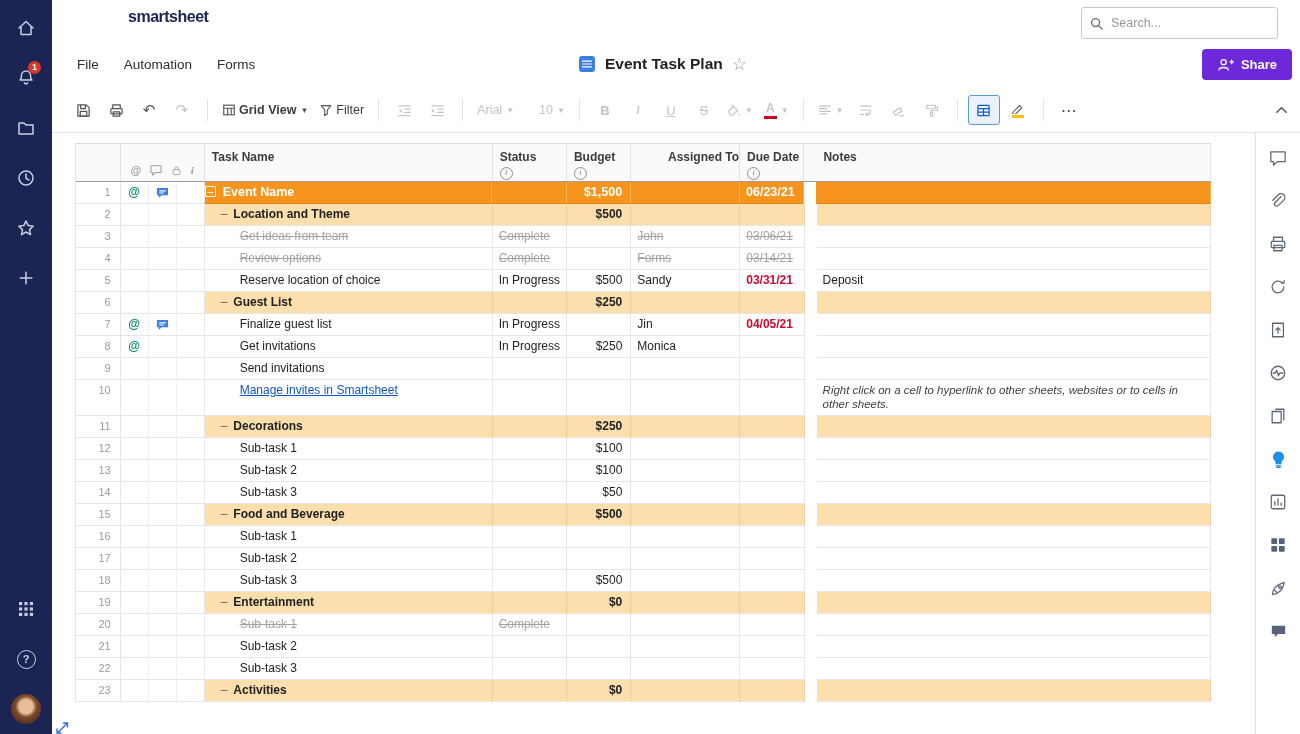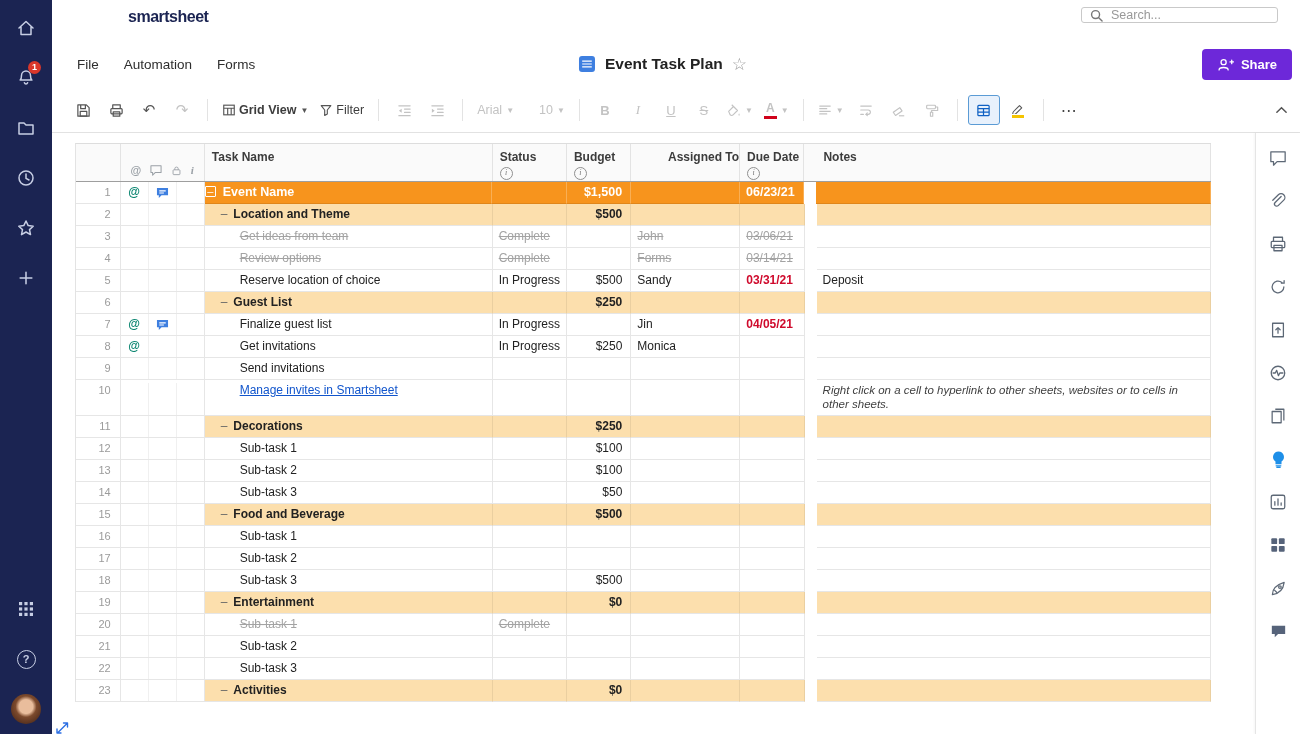--- a/index.html
+++ b/index.html
@@ -15,21 +15,21 @@
   .badge{position:absolute;top:8px;right:11px;background:#D9372B;color:#fff;font-size:9px;font-weight:bold;
          width:13px;height:13px;border-radius:50%;line-height:13px;text-align:center;}
   .avatar{width:30px;height:30px;border-radius:50%;
           background:radial-gradient(circle at 50% 42%, #E9BD9C 0%, #E9BD9C 30%, #7C4A2D 46%, #5C3420 72%, #47281A 100%);}
   .help-circle{width:17px;height:17px;border:1.6px solid #C7CEE4;border-radius:50%;font-size:11px;font-weight:bold;
                line-height:17px;text-align:center;color:#C7CEE4;}
 
   
   .topbar{position:absolute;left:52px;top:0;width:1248px;height:40px;background:#fff;}
   .logo{position:absolute;left:36px;top:8px;font-size:16px;font-weight:bold;color:#1B2452;letter-spacing:-0.5px;cursor:pointer;margin-left:40px;}
-  .search{position:absolute;right:22px;top:7px;width:197px;height:16px;border:1px solid #c9c9c9;border-radius:3px;
+  .search{position:absolute;right:22px;top:7px;width:197px;height:32px;border:1px solid #c9c9c9;border-radius:3px;
           display:flex;align-items:center;gap:6px;padding:0 8px;box-sizing:border-box;background:#fff;}
   .search input{border:none;outline:none;font-size:12.5px;color:#444;width:100%;font-family:inherit;background:transparent;}
   .search input::placeholder{color:#999;}
 
   
   .menubar{position:absolute;left:52px;top:40px;width:1248px;height:48px;background:#fff;}
   .menu-items{position:absolute;left:25px;top:0;height:100%;display:flex;gap:25px;align-items:center;font-size:13.5px;color:#2e2e2e;}
   .menu-items span{cursor:pointer;}
   .sheet-title{position:absolute;left:50%;top:0;height:100%;transform:translateX(-58%);display:flex;align-items:center;gap:9px;}
   .sheet-title .t{font-size:15.5px;font-weight:bold;color:#222;cursor:pointer;}

